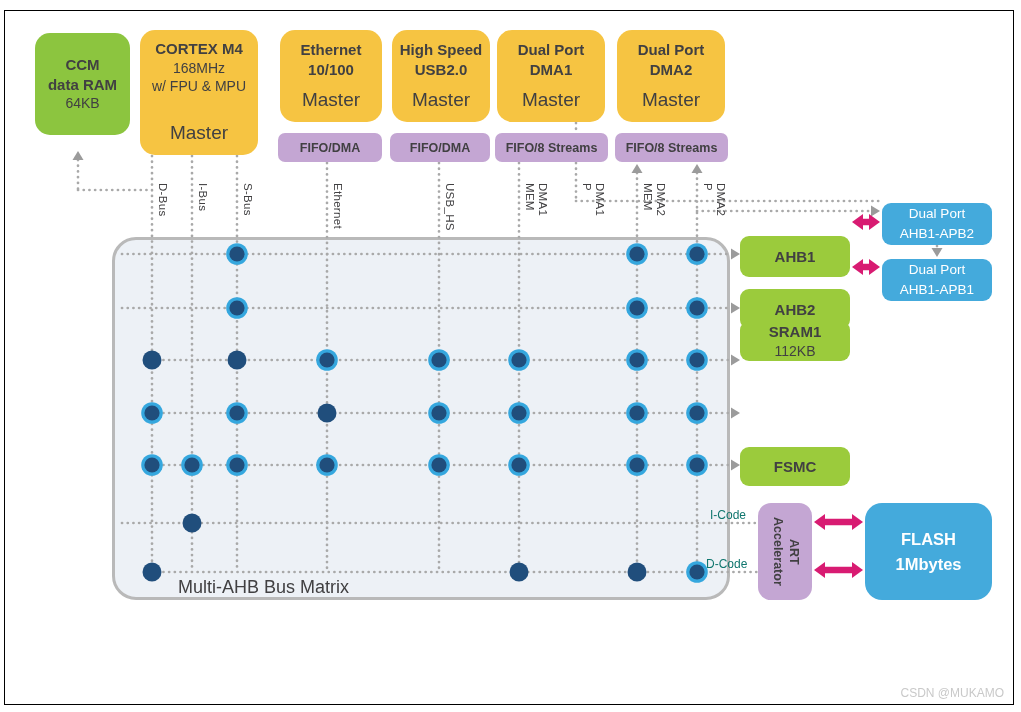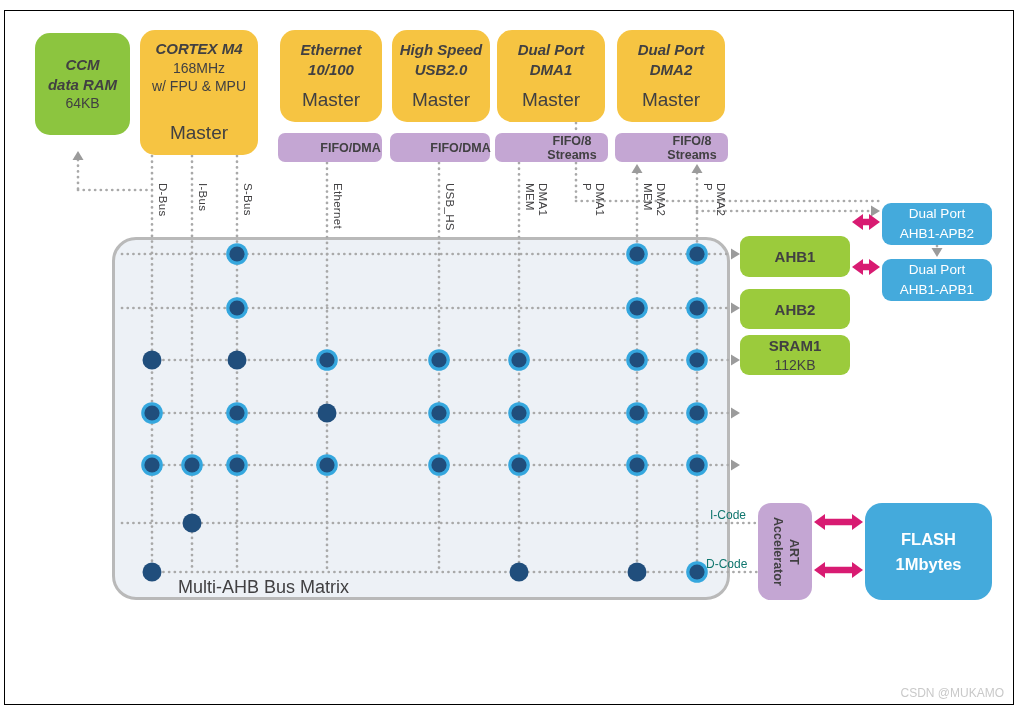--- a/index.html
+++ b/index.html
@@ -13,24 +13,24 @@
     background:#edf1f6;border:3px solid #b9b9b9;border-radius:24px;box-sizing:border-box;z-index:1;
   }
   #matrix-label{position:absolute;left:178px;top:577px;font-size:18px;color:#414042;z-index:4;}
   #wires{position:absolute;left:0;top:0;z-index:2;pointer-events:none;}
   .box{position:absolute;display:flex;flex-direction:column;align-items:center;box-sizing:border-box;z-index:3;text-align:center;}
   .yellow{background:#f6c442;border-radius:15px;}
   .green{background:#8cc53f;border-radius:15px;}
   .green2{background:#9bcb3c;border-radius:9px;justify-content:center;}
   .purple{background:#c4a6d3;border-radius:7px;justify-content:center;}
   .blue{background:#44aadc;border-radius:9px;justify-content:center;color:#ffffff;}
-  .title{font-weight:bold;font-size:15px;line-height:1.3;font-style:italic;}
+  .title{font-weight:bold;font-size:15px;line-height:1.3;}
   .sub{font-size:14px;line-height:1.3;}
   .role{position:absolute;bottom:11px;font-size:19px;}
-  .fifo-text{font-weight:bold;font-size:12.5px;padding-left:41px;}
+  .fifo-text{font-weight:bold;font-size:12.5px;}
   .gbig{font-weight:bold;font-size:15px;line-height:1.4;}
   .gsub{font-size:14px;line-height:1.3;}
   .btext{font-size:13.5px;line-height:1.5;}
   .ftext{font-weight:bold;font-size:16.5px;line-height:1.5;}
   .vlabel{
     position:absolute;z-index:4;font-size:11.5px;color:#414042;
     writing-mode:vertical-lr;white-space:pre-line;line-height:1.15;letter-spacing:.3px;
   }
   .htag{position:absolute;z-index:4;font-size:12px;color:#0f766e;}
   .art-text{
@@ -202,23 +202,26 @@
   <div class="box purple" style="left:615px;top:133px;width:113px;height:29px;">
     <div class="fifo-text">FIFO/8 Streams</div>
   </div>
 
   <div class="box green2" style="left:740px;top:236px;width:110px;height:41px;">
     <div class="gbig">AHB1</div>
   </div>
   <div class="box green2" style="left:740px;top:289px;width:110px;height:40px;">
     <div class="gbig">AHB2</div>
   </div>
-  <div class="box green2" style="left:740px;top:335px;width:110px;height:40px;">
+  <div class="box green2" style="left:740px;top:321px;width:110px;height:40px;">
     <div class="gbig">SRAM1</div>
     <div class="gsub">112KB</div>
+  </div>
+  <div class="box green2" style="left:740px;top:447px;width:110px;height:39px;">
+    <div class="gbig">FSMC</div>
   </div>
 
   <div class="box blue" style="left:882px;top:203px;width:110px;height:42px;">
     <div class="btext">Dual Port</div>
     <div class="btext">AHB1-APB2</div>
   </div>
   <div class="box blue" style="left:882px;top:259px;width:110px;height:42px;">
     <div class="btext">Dual Port</div>
     <div class="btext">AHB1-APB1</div>
   </div>

